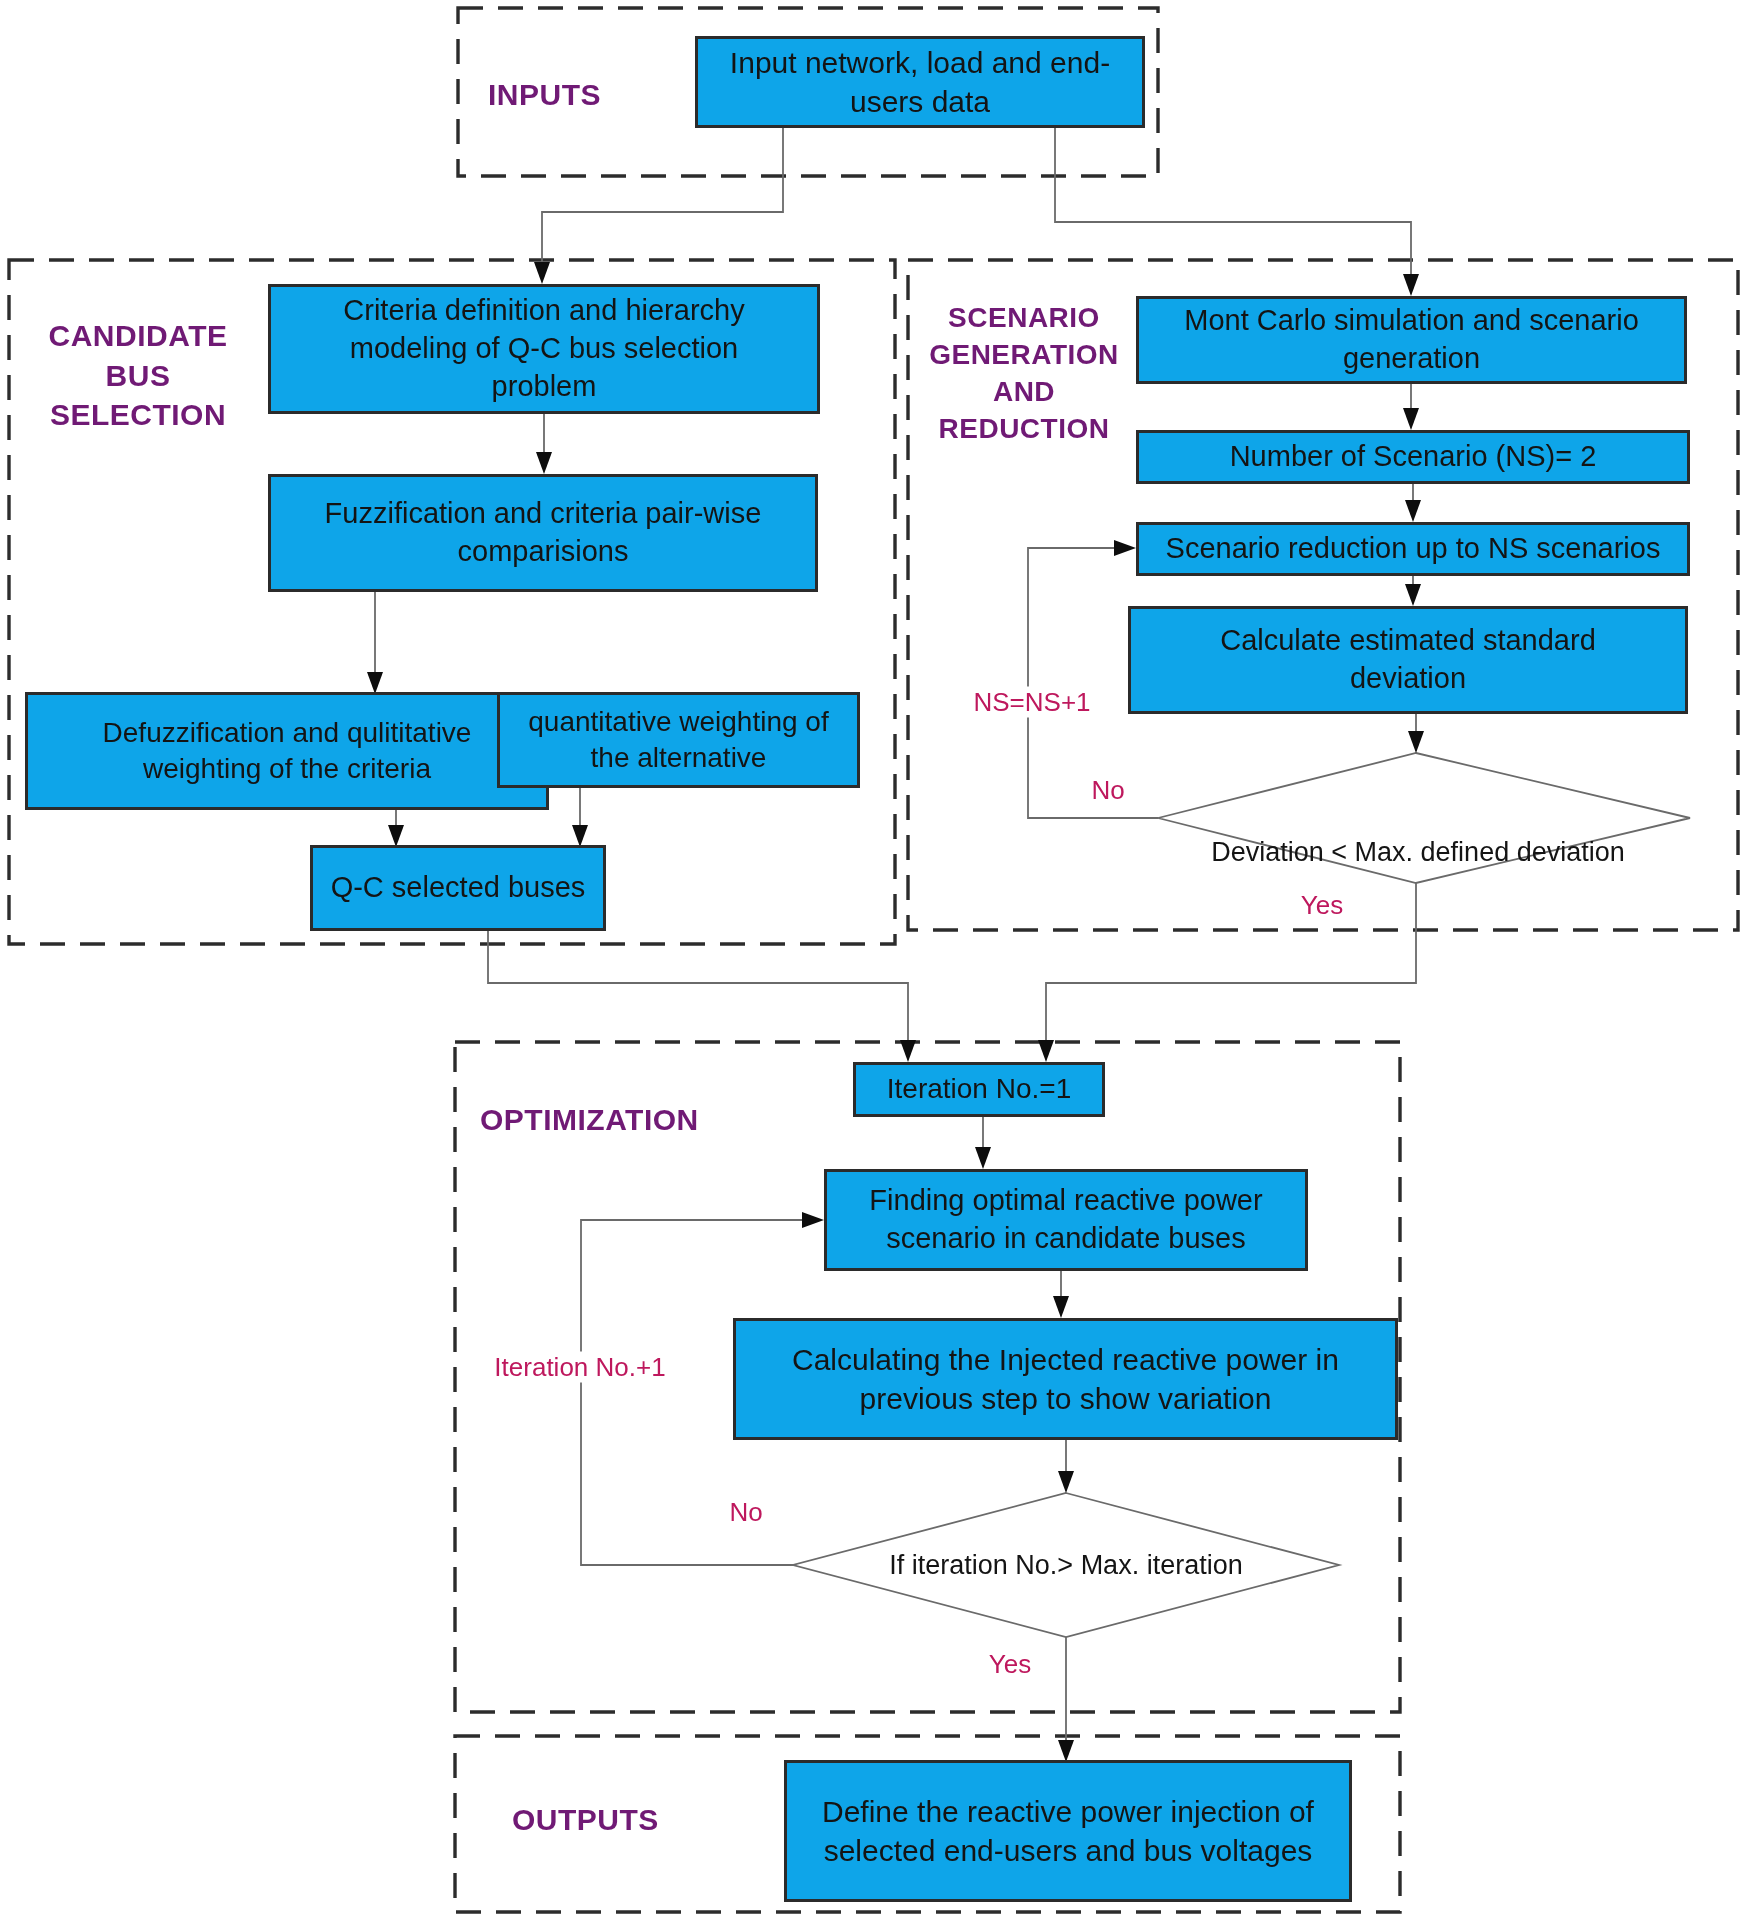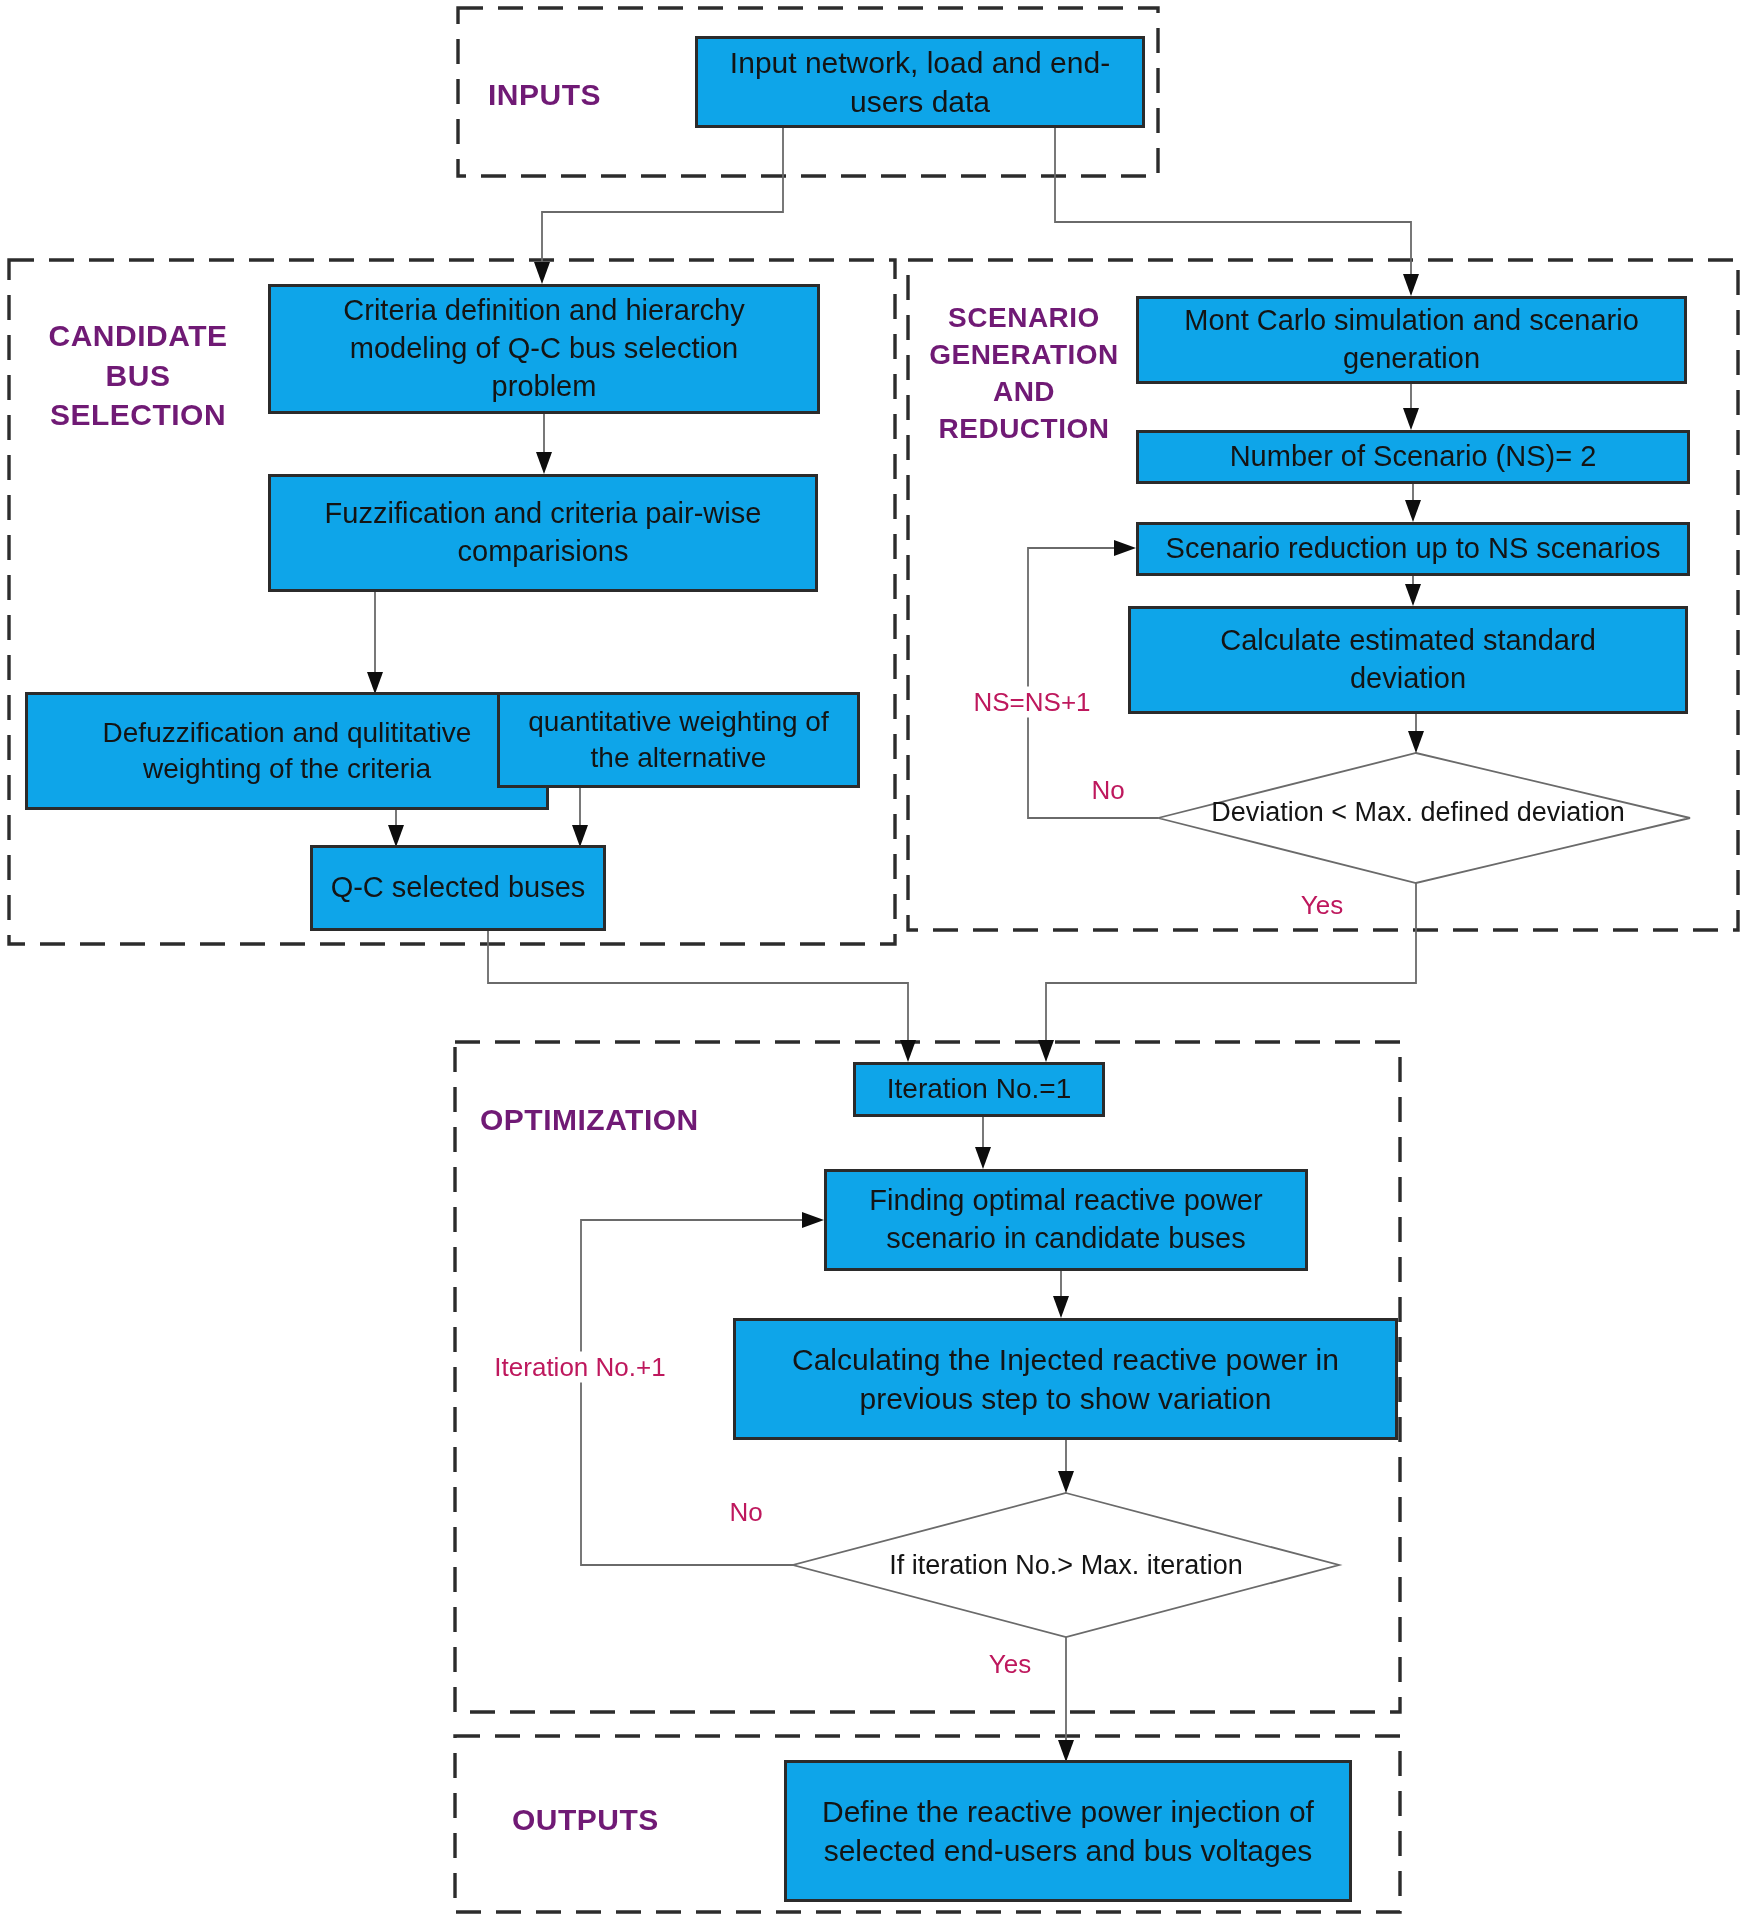--- a/index.html
+++ b/index.html
@@ -182,21 +182,21 @@
   <div class="box fs30" style="left:733px;top:1318px;width:665px;height:122px;">
     <span>Calculating the Injected reactive power in</span>
     <span>previous step to show variation</span>
   </div>
 
   <div class="box fs30" style="left:784px;top:1760px;width:568px;height:142px;">
     <span>Define the reactive power injection of</span>
     <span>selected end-users and bus voltages</span>
   </div>
 
-  <div class="dtext" style="left:1168px;top:764px;width:500px;height:96px;">Deviation &lt; Max. defined deviation</div>
+  <div class="dtext" style="left:1168px;top:804px;width:500px;height:96px;">Deviation &lt; Max. defined deviation</div>
 
   <div class="dtext" style="left:816px;top:1517px;width:500px;height:96px;">If iteration No.&gt; Max. iteration</div>
 
   <div class="elabel" style="left:1032px;top:702px;">NS=NS+1</div>
 
   <div class="elabel" style="left:1108px;top:790px;">No</div>
 
   <div class="elabel" style="left:1322px;top:905px;">Yes</div>
 
   <div class="elabel" style="left:580px;top:1367px;">Iteration No.+1</div>

